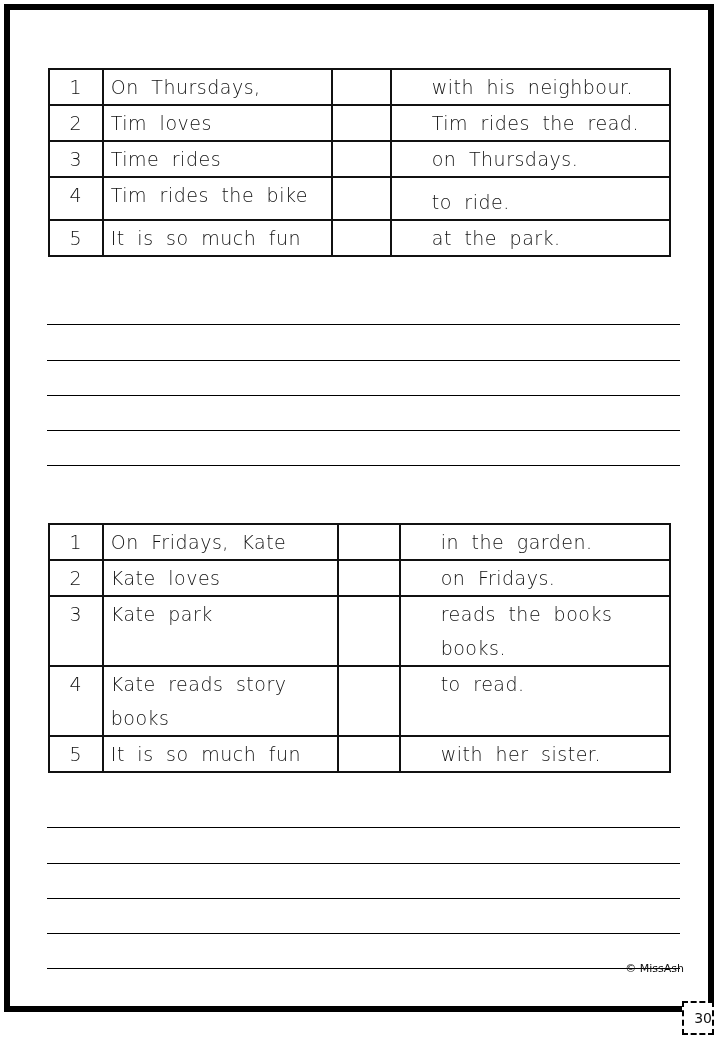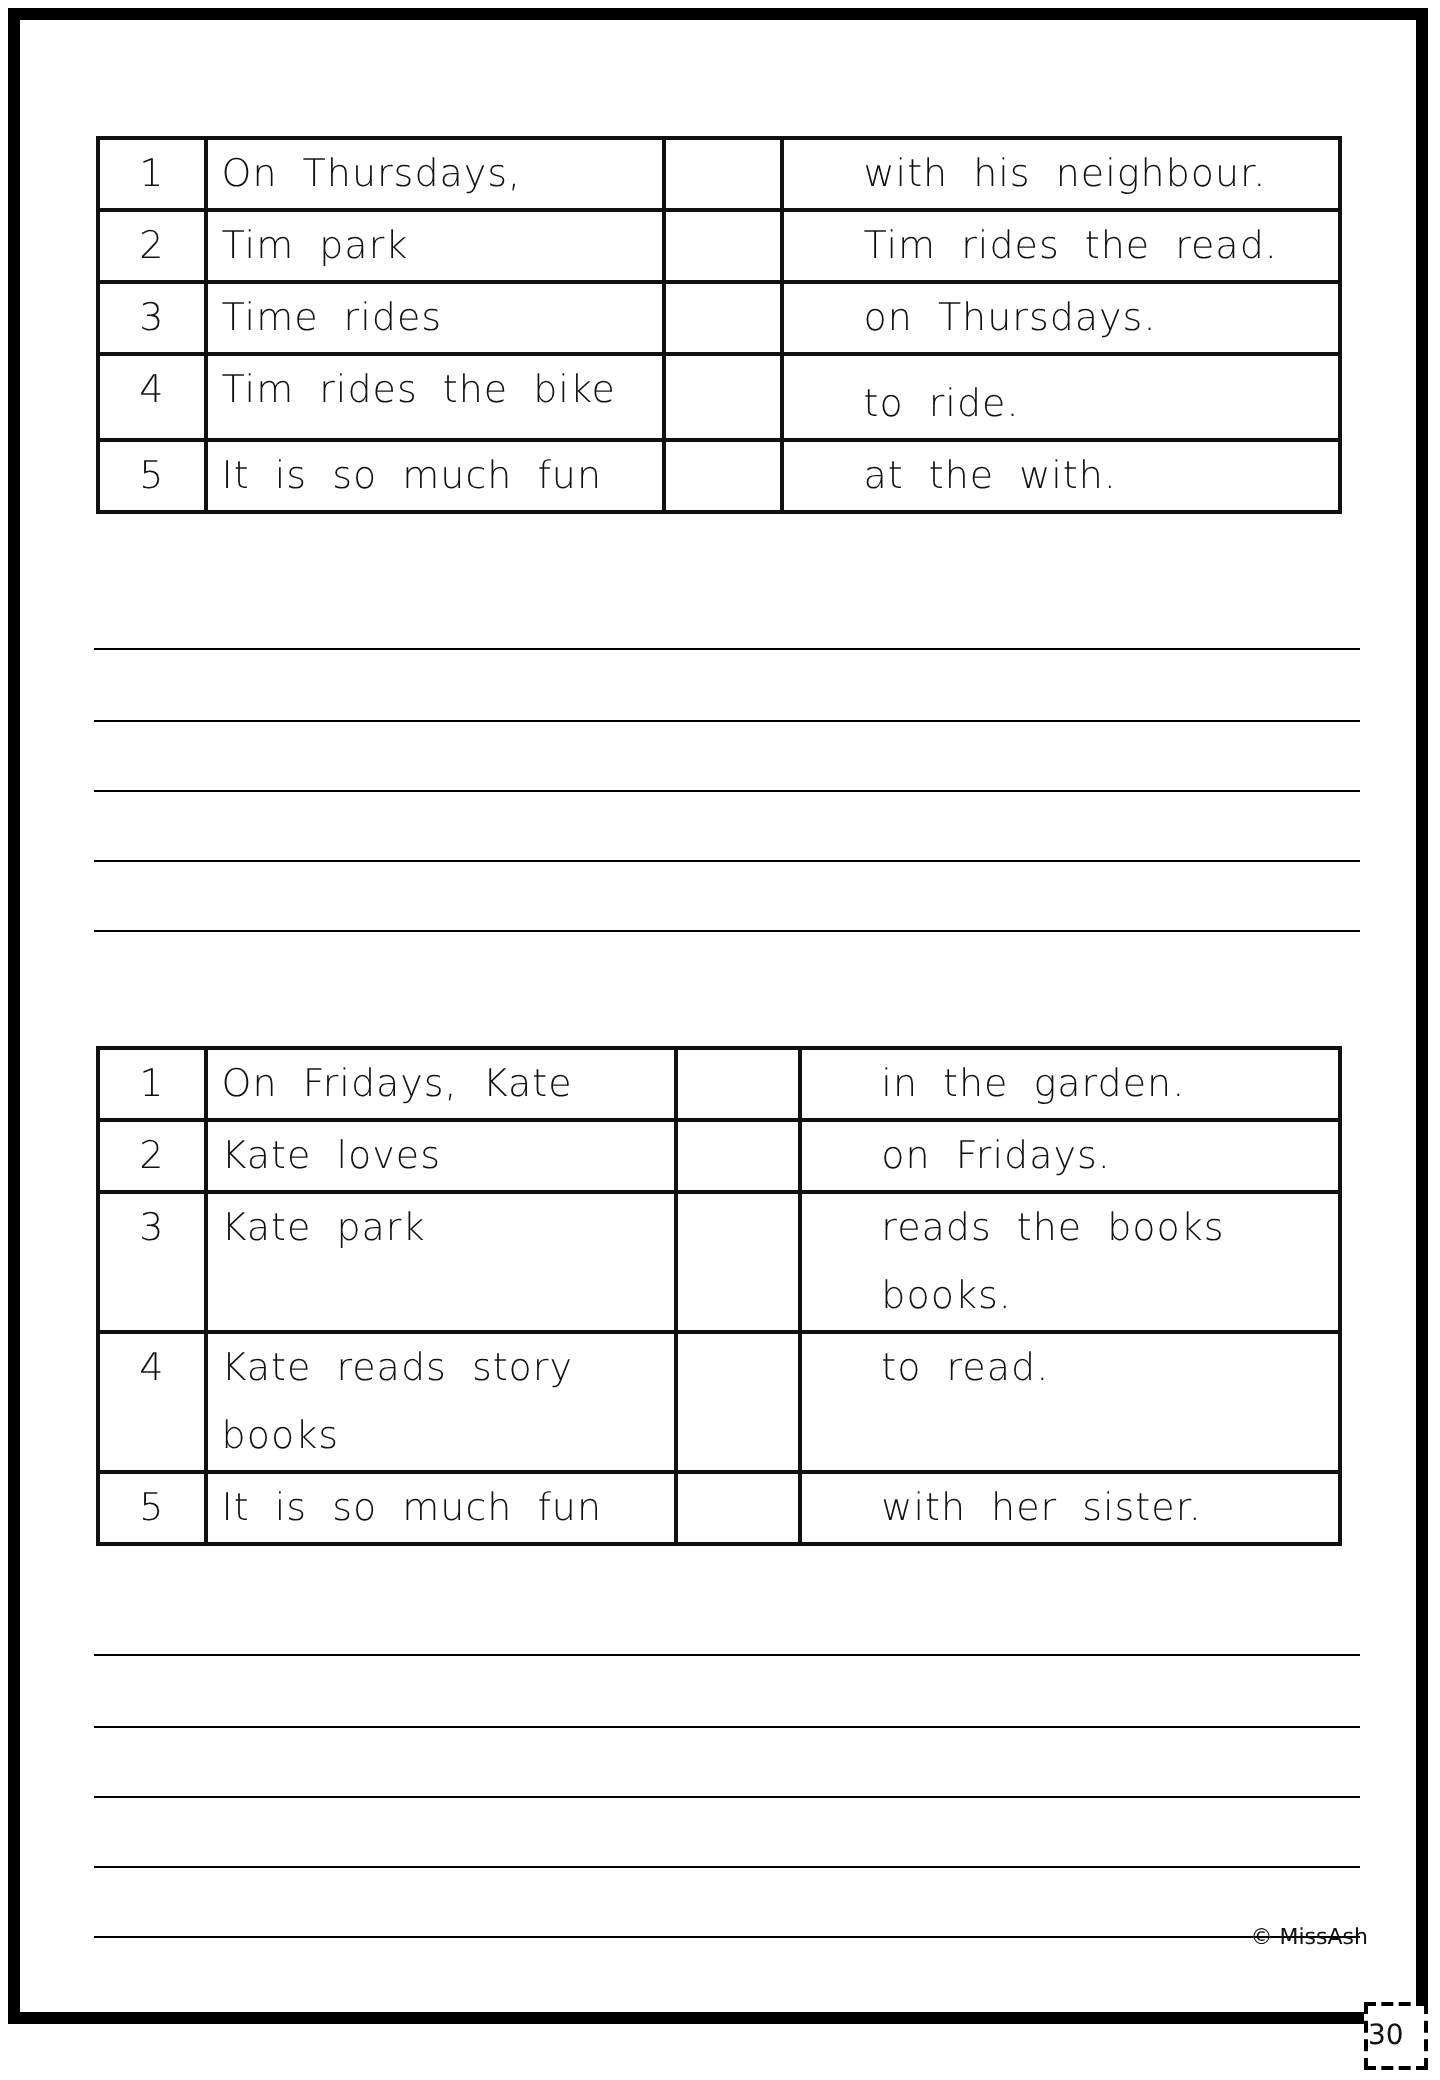--- a/index.html
+++ b/index.html
@@ -11,21 +11,21 @@
                 font-size:19px; font-weight:300; letter-spacing:0.5px; word-spacing:6px; }
   table.match td { border:2px solid #111; padding:0 0 0 7px; vertical-align:top; line-height:34px; }
   table.match td.num { text-align:center; padding:0; width:52px; }
   table.match td.blank { padding:0; }
   table.match td.right { padding-left:40px; }
   #t1 { top:68px; width:623px; }
   #t2 { top:523px; width:623px; }
   .wline { position:absolute; left:47px; width:633px; height:0; border-top:1.5px solid #000; }
   .footer { position:absolute; right:36px; top:962px; font-size:11px; }
   .pagebox { position:absolute; left:682px; top:1001px; width:28px; height:30px;
-             border:2px dashed #000; background:#fff; font-size:14px; text-align:left; line-height:30px; }
+             border:2px dashed #000; background:#fff; font-size:14px; text-align:right; line-height:30px; }
 </style>
 </head>
 <body>
 
 <div class="frame"></div>
 
 <table class="match" id="t1">
   <colgroup>
       <col style="width:54px">
       <col style="width:230px">
@@ -34,41 +34,41 @@
     </colgroup>
   <tbody>
       <tr style="height:35px">
     <td class="num">1</td>
     <td>On Thursdays,</td>
     <td class="blank"></td>
     <td class="right">with his neighbour.</td>
   </tr>
   <tr style="height:35px">
     <td class="num">2</td>
-    <td>Tim park</td>
+    <td>Tim loves</td>
     <td class="blank"></td>
     <td class="right">Tim rides the read.</td>
   </tr>
   <tr style="height:34px">
     <td class="num">3</td>
     <td>Time rides</td>
     <td class="blank"></td>
     <td class="right">on Thursdays.</td>
   </tr>
   <tr style="height:41px">
     <td class="num">4</td>
     <td>Tim rides the bike</td>
     <td class="blank"></td>
     <td class="right" style="padding-top:7px">to ride.</td>
   </tr>
   <tr style="height:34px">
     <td class="num">5</td>
     <td>It is so much fun</td>
     <td class="blank"></td>
-    <td class="right">at the with.</td>
+    <td class="right">at the park.</td>
   </tr>
 </tbody>
   </table>
 
 <div class="wline" style="top:324px"></div>
 <div class="wline" style="top:360px"></div>
 <div class="wline" style="top:395px"></div>
 <div class="wline" style="top:430px"></div>
 <div class="wline" style="top:465px"></div>
 

